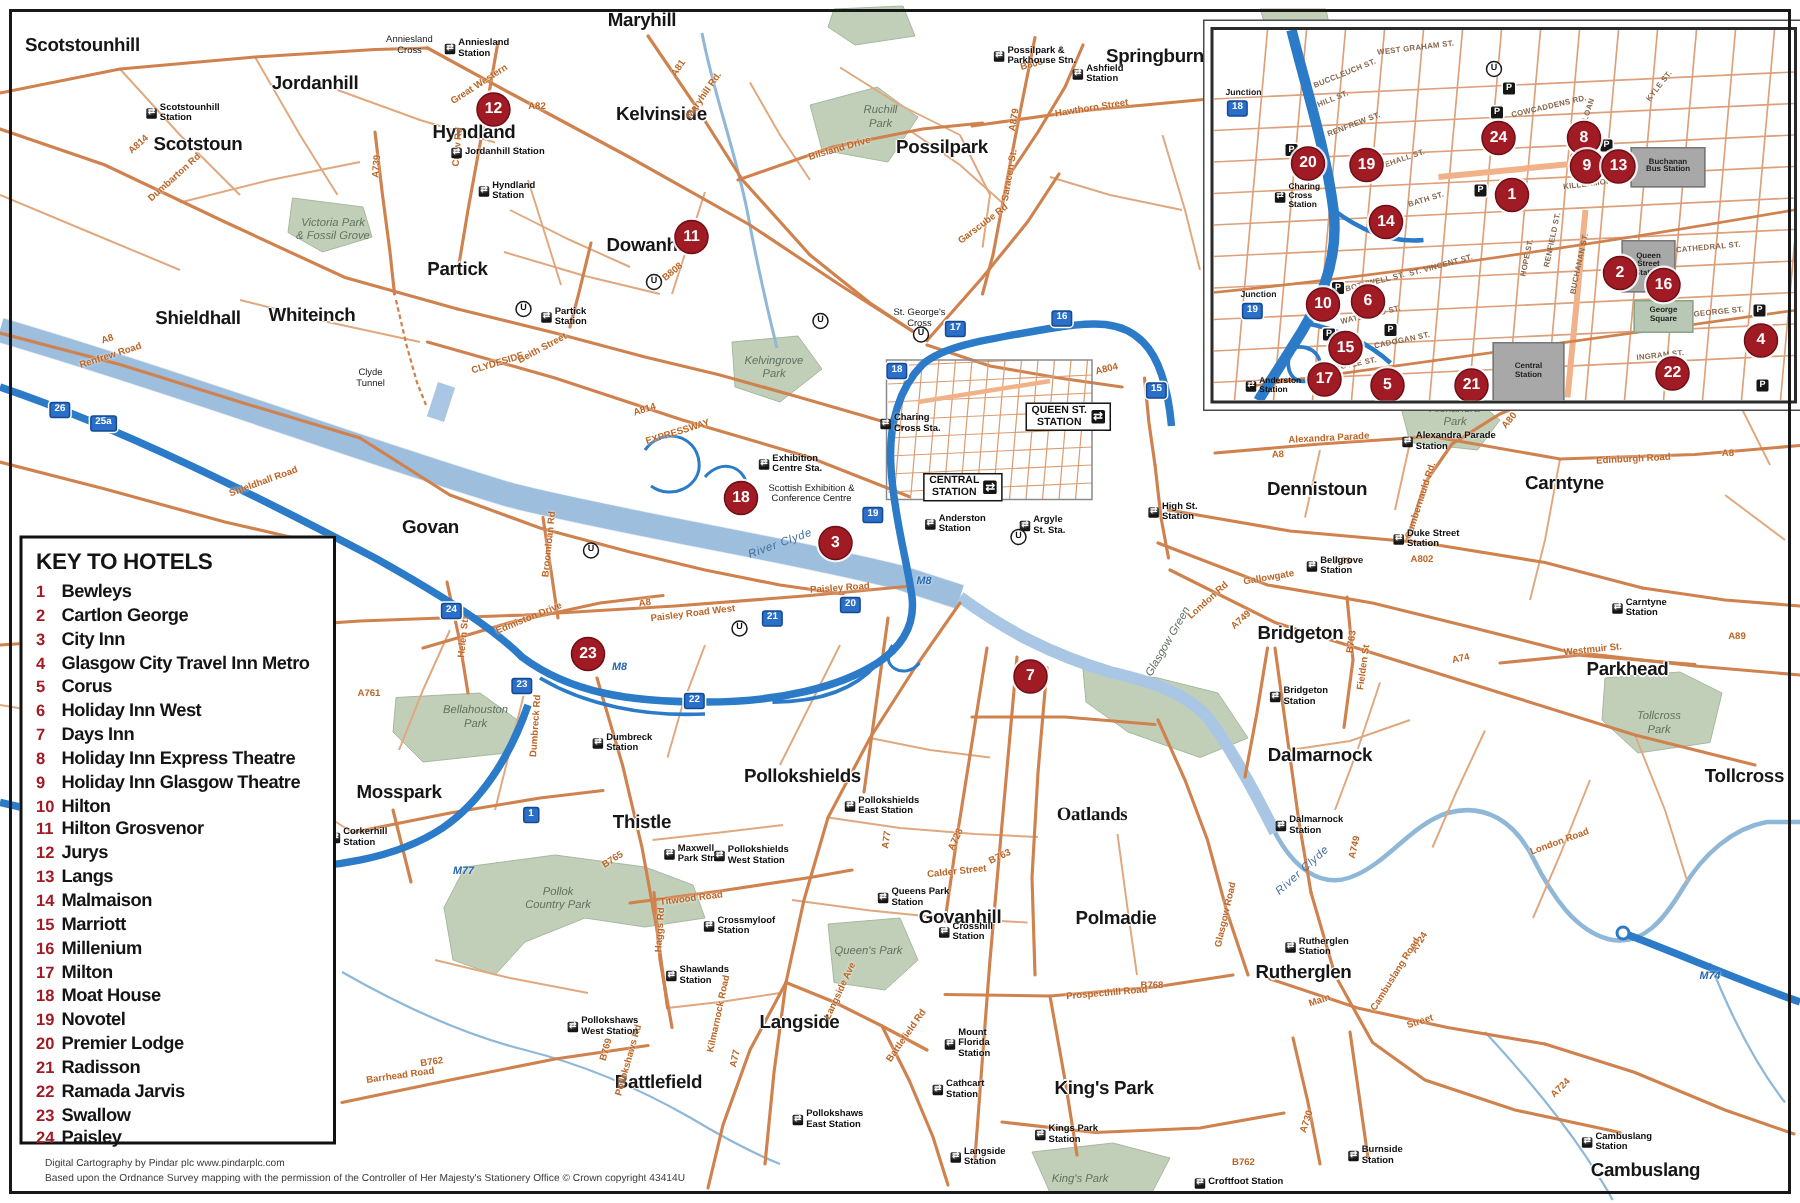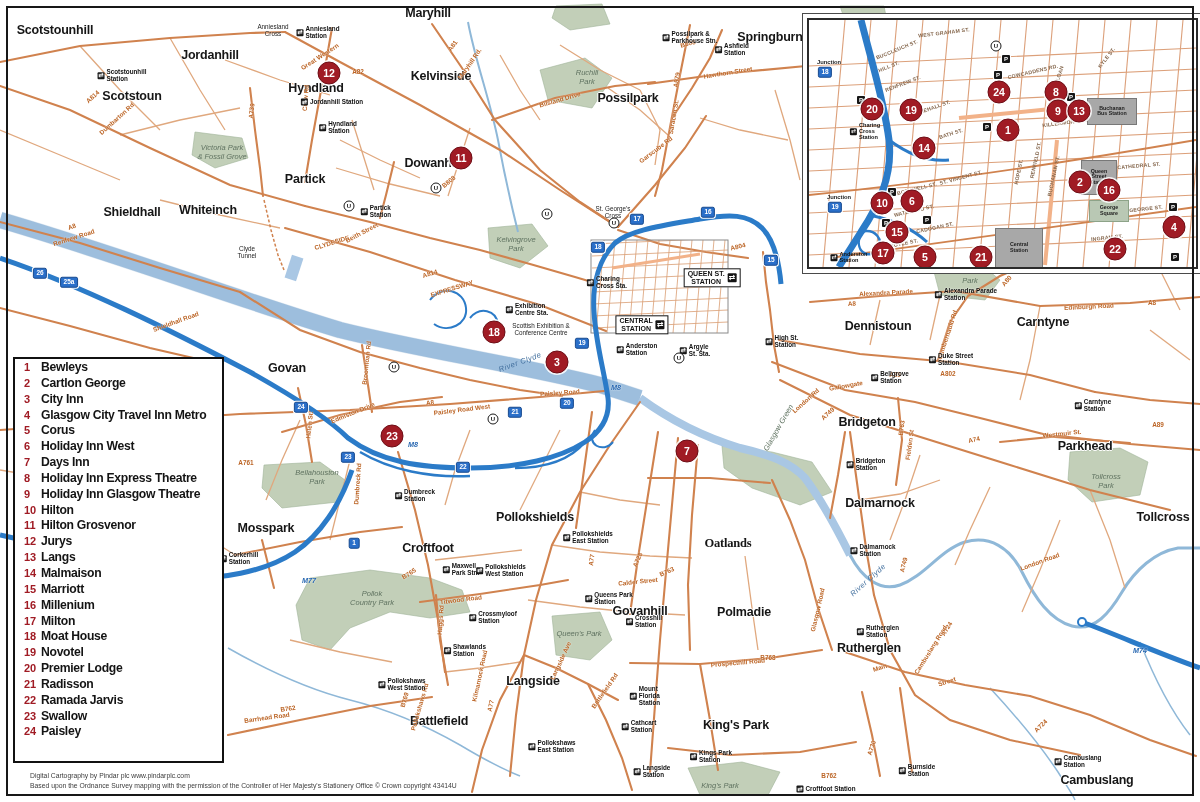--- a/index.html
+++ b/index.html
@@ -242,29 +242,29 @@
       <div class="lbl-area" style="left: 132px; top: 96px; transform: translate(-50%, -50%);">Scotstoun</div>
       <div class="lbl-area" style="left: 316px; top: 88px; transform: translate(-50%, -50%);">Hyndland</div>
       <div class="lbl-area" style="left: 428px; top: 13px; transform: translate(-50%, -50%);">Maryhill</div>
       <div class="lbl-area" style="left: 441px; top: 76px; transform: translate(-50%, -50%);">Kelvinside</div>
       <div class="lbl-area" style="left: 628px; top: 98px; transform: translate(-50%, -50%);">Possilpark</div>
       <div class="lbl-area" style="left: 770px; top: 37px; transform: translate(-50%, -50%);">Springburn</div>
       <div class="lbl-area" style="left: 433px; top: 163px; transform: translate(-50%, -50%);">Dowanhill</div>
       <div class="lbl-area" style="left: 305px; top: 179px; transform: translate(-50%, -50%);">Partick</div>
       <div class="lbl-area" style="left: 208px; top: 210px; transform: translate(-50%, -50%);">Whiteinch</div>
       <div class="lbl-area" style="left: 132px; top: 212px; transform: translate(-50%, -50%);">Shieldhall</div>
-      <div class="lbl-area" style="left: 287px; top: 351px; transform: translate(-50%, -50%); margin-top: 17px;">Govan</div>
+      <div class="lbl-area" style="left: 287px; top: 351px; transform: translate(-50%, -50%);">Govan</div>
       <div class="lbl-area" style="left: 878px; top: 326px; transform: translate(-50%, -50%);">Dennistoun</div>
       <div class="lbl-area" style="left: 1043px; top: 322px; transform: translate(-50%, -50%);">Carntyne</div>
       <div class="lbl-area" style="left: 867px; top: 422px; transform: translate(-50%, -50%);">Bridgeton</div>
       <div class="lbl-area" style="left: 880px; top: 503px; transform: translate(-50%, -50%);">Dalmarnock</div>
       <div class="lbl-area" style="left: 1085px; top: 446px; transform: translate(-50%, -50%);">Parkhead</div>
       <div class="lbl-area" style="left: 1163px; top: 517px; transform: translate(-50%, -50%);">Tollcross</div>
       <div class="lbl-area" style="left: 266px; top: 528px; transform: translate(-50%, -50%);">Mosspark</div>
-      <div class="lbl-area" style="left: 428px; top: 548px; transform: translate(-50%, -50%);">Croftfoot</div>
+      <div class="lbl-area" style="left: 428px; top: 548px; transform: translate(-50%, -50%);">Thistle</div>
       <div class="lbl-area" style="left: 535px; top: 517px; transform: translate(-50%, -50%);">Pollokshields</div>
       <div class="lbl-area" style="left: 728px; top: 543px; transform: translate(-50%, -50%); font-family: Liberation Serif, serif;">Oatlands</div>
       <div class="lbl-area" style="left: 744px; top: 612px; transform: translate(-50%, -50%);">Polmadie</div>
       <div class="lbl-area" style="left: 869px; top: 648px; transform: translate(-50%, -50%);">Rutherglen</div>
       <div class="lbl-area" style="left: 640px; top: 611px; transform: translate(-50%, -50%);">Govanhill</div>
       <div class="lbl-area" style="left: 533px; top: 681px; transform: translate(-50%, -50%);">Langside</div>
       <div class="lbl-area" style="left: 439px; top: 721px; transform: translate(-50%, -50%);">Battlefield</div>
       <div class="lbl-area" style="left: 736px; top: 725px; transform: translate(-50%, -50%);">King's Park</div>
       <div class="lbl-area" style="left: 1097px; top: 780px; transform: translate(-50%, -50%);">Cambuslang</div>
       <div class="lbl-park" style="left: 222px; top: 153px; transform: translate(-50%, -50%);">Victoria Park
@@ -471,20 +471,21 @@
       <div class="usign" style="left: 394px; top: 367px; transform: translate(-50%, -50%);">U</div>
       <div class="marker" style="left: 329px; top: 73px; transform: translate(-50%, -50%);">12</div>
       <div class="marker" style="left: 461px; top: 158px; transform: translate(-50%, -50%);">11</div>
       <div class="marker" style="left: 494px; top: 332px; transform: translate(-50%, -50%);">18</div>
       <div class="marker" style="left: 557px; top: 362px; transform: translate(-50%, -50%);">3</div>
       <div class="marker" style="left: 392px; top: 436px; transform: translate(-50%, -50%);">23</div>
       <div class="marker" style="left: 687px; top: 451px; transform: translate(-50%, -50%);">7</div>
     </div>
 
   <div id="legend">
+    <div id="legend-title">KEY TO HOTELS</div>
     <div id="legend-items">
         <div class="lg-row">
           <span class="lg-num">1</span>
           <span class="lg-name">Bewleys</span>
         </div>
         <div class="lg-row">
           <span class="lg-num">2</span>
           <span class="lg-name">Cartlon George</span>
         </div>
         <div class="lg-row">

